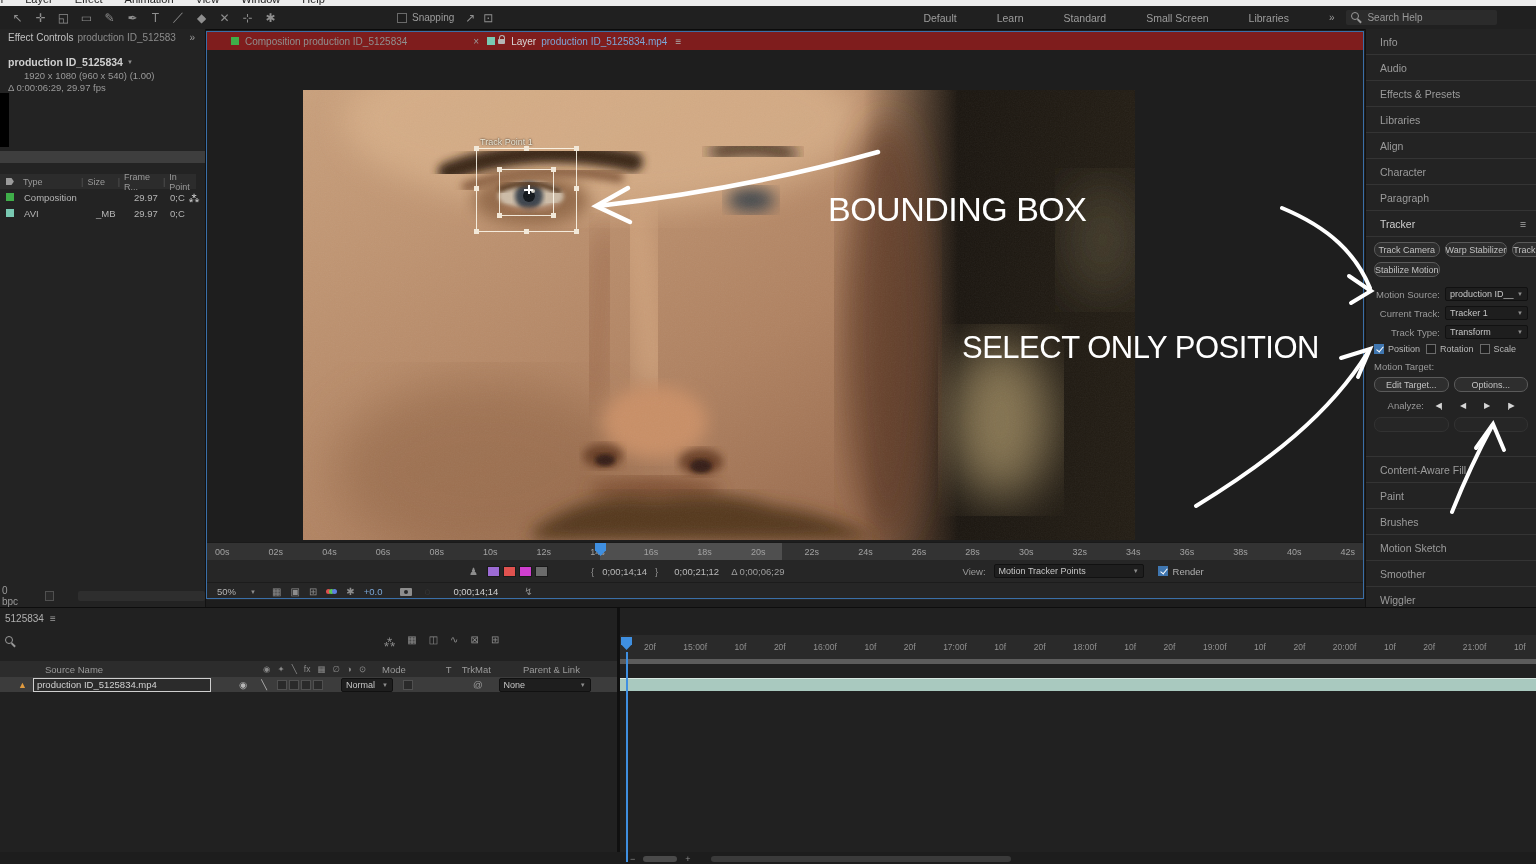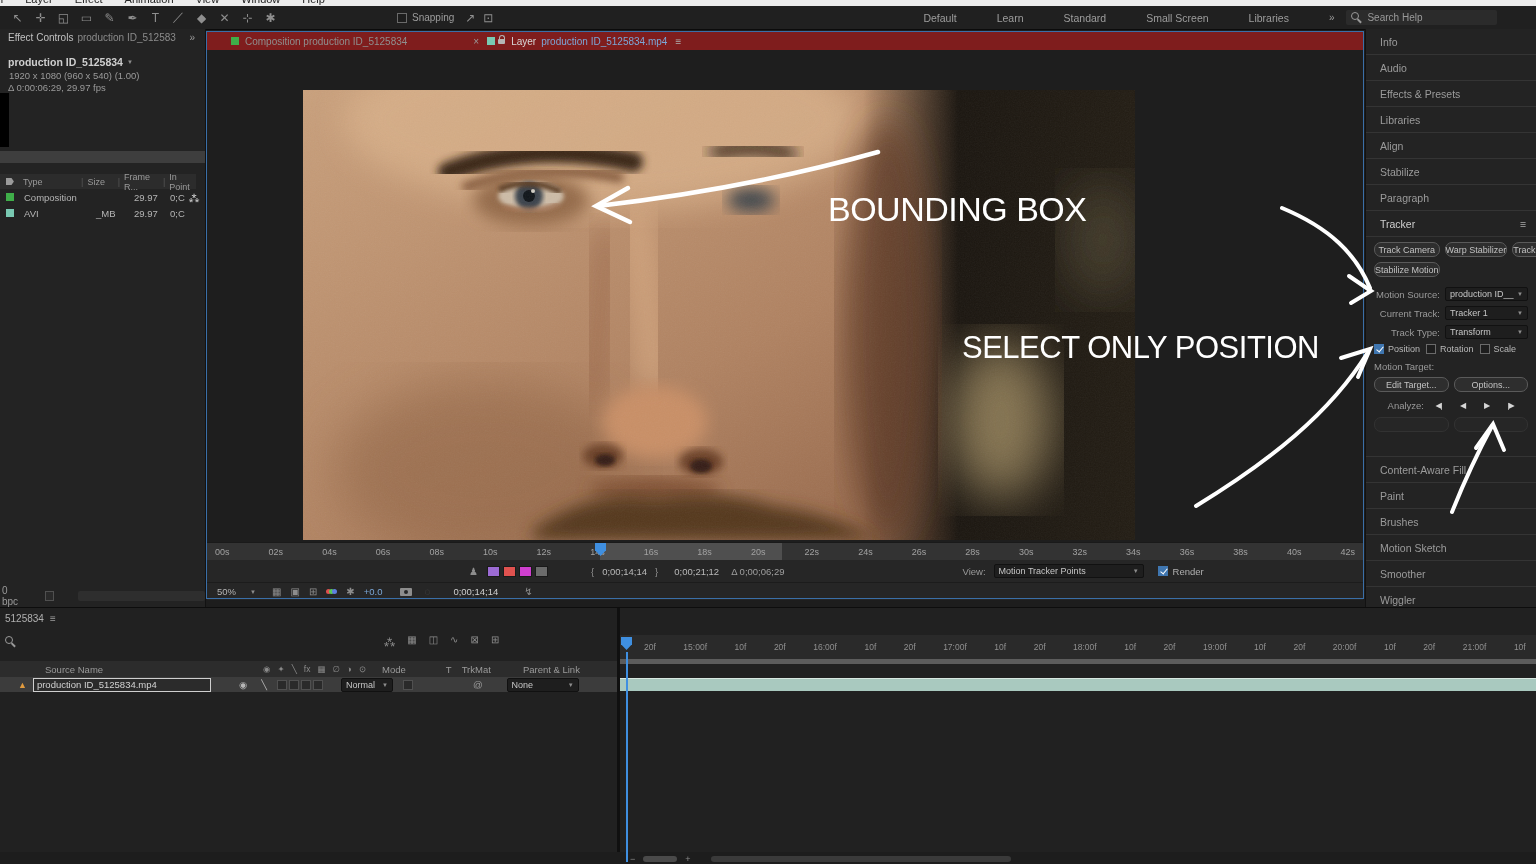--- a/index.html
+++ b/index.html
@@ -136,21 +136,21 @@
   <div id="leftpanel" class="abs">
     <div class="r" style="height:17px;padding-left:8px;gap:4px;">
       <span style="color:#c0c0c0;">Effect Controls</span>
       <span style="color:#8b8b8b;">production ID_512583</span>
       <span style="margin-left:auto;margin-right:10px;color:#9d9d9d;">»</span>
     </div>
     <div class="r" style="padding-left:8px;margin-top:10px;gap:4px;">
       <span style="color:#cfcfcf;font-weight:bold;font-size:10.5px;">production ID_5125834</span>
       <span class="caret">▼</span>
     </div>
-    <div style="padding-left:9px;margin-top:2px;font-size:9.5px;color:#9a9a9a;">1920 x 1080  (960 x 540)  (1.00)</div>
+    <div style="padding-left:24px;margin-top:2px;font-size:9.5px;color:#9a9a9a;">1920 x 1080  (960 x 540)  (1.00)</div>
     <div style="padding-left:8px;margin-top:1px;font-size:9.5px;color:#9a9a9a;">Δ 0:00:06:29, 29.97 fps</div>
     <div class="abs" style="left:0;top:64px;width:9px;height:54px;background:#000;"></div>
     <div class="abs" style="left:0;top:122px;width:205px;height:12px;background:#3e3e3e;"></div>
 
     <div class="abs r" style="left:0;top:145px;width:196px;height:15px;background:#2c2c2c;font-size:9px;color:#9a9a9a;">
       <span class="tagicon" style="margin-left:6px;"></span>
       <span style="margin-left:9px;width:62px;">Type</span>
       <span class="colsep">|</span>
       <span style="width:30px;">Size</span>
       <span class="colsep">|</span>
@@ -249,20 +249,38 @@
     <ellipse cx="352" cy="332" rx="52" ry="36" fill="#c98f66" filter="url(#b8)"></ellipse>
     <ellipse cx="300" cy="366" rx="20" ry="12" fill="#6b3f27" filter="url(#b4)"></ellipse>
     <ellipse cx="302" cy="370" rx="10" ry="6" fill="#341d12" filter="url(#b2)"></ellipse>
     <ellipse cx="398" cy="372" rx="22" ry="13" fill="#6b3f27" filter="url(#b4)"></ellipse>
     <ellipse cx="398" cy="376" rx="11" ry="7" fill="#341d12" filter="url(#b2)"></ellipse>
     <ellipse cx="352" cy="400" rx="66" ry="12" fill="#7a4c2e" opacity="0.9" filter="url(#b8)"></ellipse>
     <path d="M230,440 Q290,398 352,408 Q420,398 470,416 Q530,424 575,450 L230,450 Z" fill="#55381f" filter="url(#b8)"></path>
     <rect width="832" height="450" filter="url(#grain)" opacity="0.07"></rect>
   </svg>
 
+  <div id="trackpoint" class="abs">
+    <div id="tp-label">Track Point 1</div>
+    <span class="h" style="left:-3px;top:-3px;"></span>
+    <span class="h" style="left:47px;top:-3px;"></span>
+    <span class="h" style="right:-3px;top:-3px;"></span>
+    <span class="h" style="left:-3px;top:37px;"></span>
+    <span class="h" style="right:-3px;top:37px;"></span>
+    <span class="h" style="left:-3px;bottom:-3px;"></span>
+    <span class="h" style="left:47px;bottom:-3px;"></span>
+    <span class="h" style="right:-3px;bottom:-3px;"></span>
+    <div id="tp-inner">
+      <span class="h" style="left:-3px;top:-3px;"></span>
+      <span class="h" style="right:-3px;top:-3px;"></span>
+      <span class="h" style="left:-3px;bottom:-3px;"></span>
+      <span class="h" style="right:-3px;bottom:-3px;"></span>
+    </div>
+    <span class="cross"></span>
+  </div>
 
   <div class="abs" style="left:600px;top:542px;width:182px;height:18px;background:#4f4f4f;z-index:1;"></div>
   <div id="compruler" class="abs" style="z-index:2;background:transparent;">
     <span class="tick" style="display:contents;"><span class="tick">00s</span><span class="tick">02s</span><span class="tick">04s</span><span class="tick">06s</span><span class="tick">08s</span><span class="tick">10s</span><span class="tick">12s</span><span class="tick">14s</span><span class="tick">16s</span><span class="tick">18s</span><span class="tick">20s</span><span class="tick">22s</span><span class="tick">24s</span><span class="tick">26s</span><span class="tick">28s</span><span class="tick">30s</span><span class="tick">32s</span><span class="tick">34s</span><span class="tick">36s</span><span class="tick">38s</span><span class="tick">40s</span><span class="tick">42s</span></span>
   </div>
   <div class="abs" style="left:207px;top:542px;width:1156px;height:18px;background:#333;z-index:0;"></div>
   <div class="abs ph-marker" style="left:595px;top:543px;z-index:3;"></div>
 
   <div id="previewrow" class="abs">
     <span class="mini" style="margin-left:262px;">♟</span>
@@ -316,21 +334,21 @@
         <div class="secrow">
           <span>Effects &amp; Presets</span>
         </div>
         <div class="secrow">
           <span>Libraries</span>
         </div>
         <div class="secrow">
           <span>Align</span>
         </div>
         <div class="secrow">
-          <span>Stabilize</span>
+          <span>Character</span>
         </div>
         <div class="secrow">
           <span>Paragraph</span>
         </div>
       </div>
     <div class="secrow" style="color:#cfcfcf;">
       <span>Tracker</span>
       <span style="margin-left:auto;margin-right:10px;color:#aaa;">≡</span>
     </div>
     <div style="height:214px;border-bottom:1px solid #343434;">
@@ -461,21 +479,21 @@
         <span class="dimbox"></span>
         <span class="dimbox"></span>
         <span class="dimbox"></span>
       </span>
       <span class="dd" style="width:52px;margin-left:16px;">
         <span>Normal</span>
         <span class="caret">▼</span>
       </span>
       <span class="dimbox" style="margin-left:10px;"></span>
       <span style="margin-left:58px;color:#9a9a9a;">@</span>
-      <span class="dd" style="width:72px;margin-left:24px;">
+      <span class="dd" style="width:92px;margin-left:16px;">
         <span>None</span>
         <span class="caret">▼</span>
       </span>
     </div>
     <div id="tealbar" style="background: rgb(169, 201, 191);"></div>
     <div id="tl-divider"></div>
     <div id="scrollzone">
       <span style="margin-left:630px;">−</span>
       <span class="thumb" style="width:34px;margin-left:8px;background:#4a4a4a;"></span>
       <span style="margin-left:8px;">+</span>

